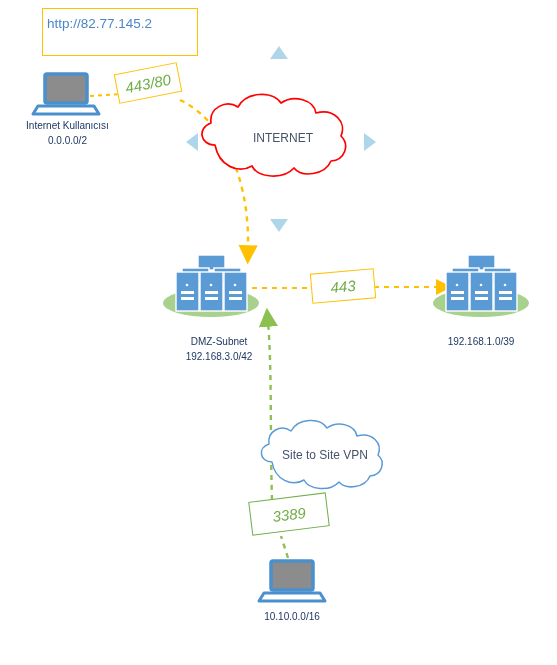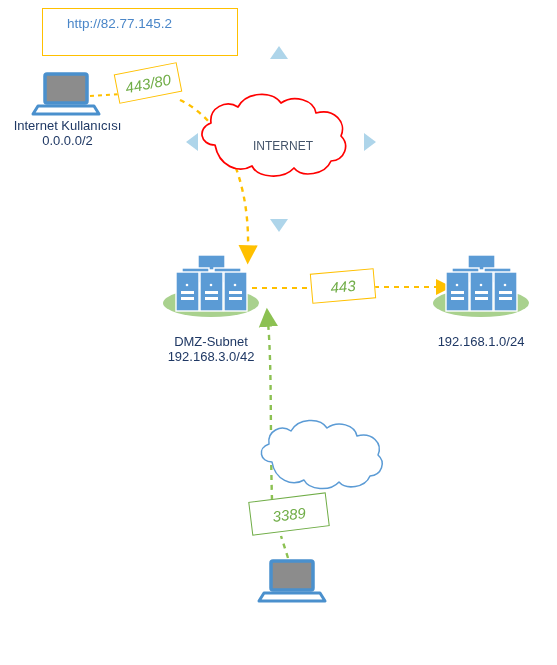--- a/index.html
+++ b/index.html
@@ -16,39 +16,39 @@
     height: 665px;
     background: #ffffff;
     overflow: hidden;
   }
   .abs { position: absolute; }
 
   
   #url-box {
     left: 42px;
     top: 8px;
-    width: 196px;
+    width: 156px;
     height: 48px;
     border: 1.6px solid #ffc000;
     background: #ffffff;
     box-sizing: border-box;
-    padding: 5px 0 0 24px;
+    padding: 5px 0 0 4px;
   }
   .url-line {
     font-size: 13.5px;
     color: #4a86c8;
     line-height: 19px;
     white-space: nowrap;
   }
 
   
   .node-label {
     text-align: center;
     color: #1f3864;
-    font-size: 13px;
+    font-size: 10px;
     line-height: 15px;
     white-space: nowrap;
   }
 
   
   .port-tag {
     box-sizing: border-box;
     background: #ffffff;
     display: flex;
     align-items: center;
@@ -59,21 +59,20 @@
   }
   .tag-orange { border: 1.6px solid #ffc000; }
   .tag-green  { border: 1.6px solid #70ad47; }
 
   
   .cloud-text {
     color: #44546a;
     font-size: 12px;
     text-align: center;
     white-space: nowrap;
-    margin-top: 8px;
   }
 
   
   svg.layer {
     position: absolute;
     left: 0;
     top: 0;
     width: 557px;
     height: 665px;
     overflow: visible;
@@ -207,31 +206,33 @@
   <div class="abs port-tag tag-orange" style="left:311px; top:271px; width:64px; height:30px; transform:rotate(-5deg);">
     <span>443</span>
   </div>
 
   <div class="abs port-tag tag-green" style="left:250px; top:497px; width:78px; height:34px; transform:rotate(-7deg);">
     <span>3389</span>
   </div>
 
   <div class="abs cloud-text" style="left:228px; top:131px; width:110px;">INTERNET</div>
 
+  <div class="abs cloud-text" style="left:265px; top:448px; width:120px;">Site to Site VPN</div>
 
   <div class="abs node-label" style="left:0px; top:118px; width:135px;">
     <div>Internet Kullanıcısı</div>
     <div>0.0.0.0/2</div>
   </div>
 
-  <div class="abs node-label" style="left:146px; top:334px; width:130px;">
+  <div class="abs node-label" style="left:154px; top:334px; width:130px;">
     <div>DMZ-Subnet</div>
     <div>192.168.3.0/42</div>
   </div>
 
   <div class="abs node-label" style="left:416px; top:334px; width:130px;">
-    <div>192.168.1.0/24</div>
+    <div>192.168.1.0/39</div>
   </div>
 
   <div class="abs node-label" style="left:227px; top:609px; width:130px;">
+    <div>10.10.0.0/16</div>
   </div>
 
 </div>
 
 </body></html>

